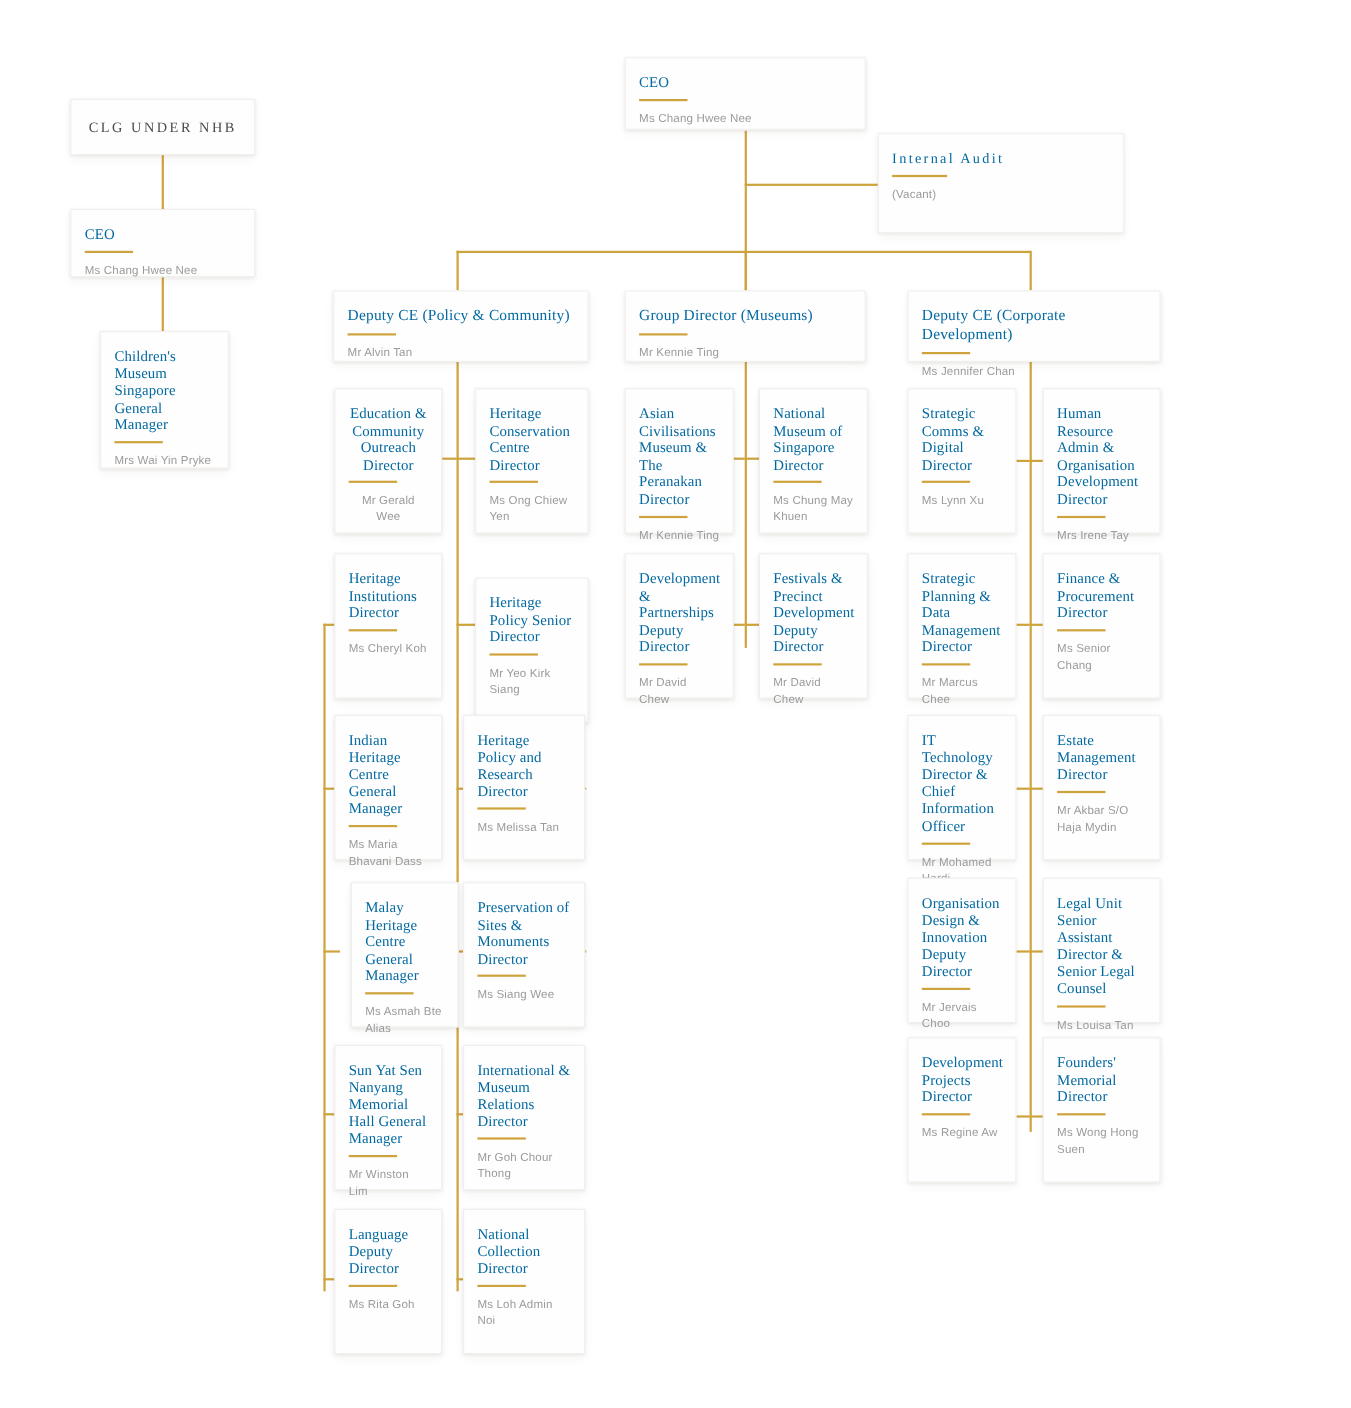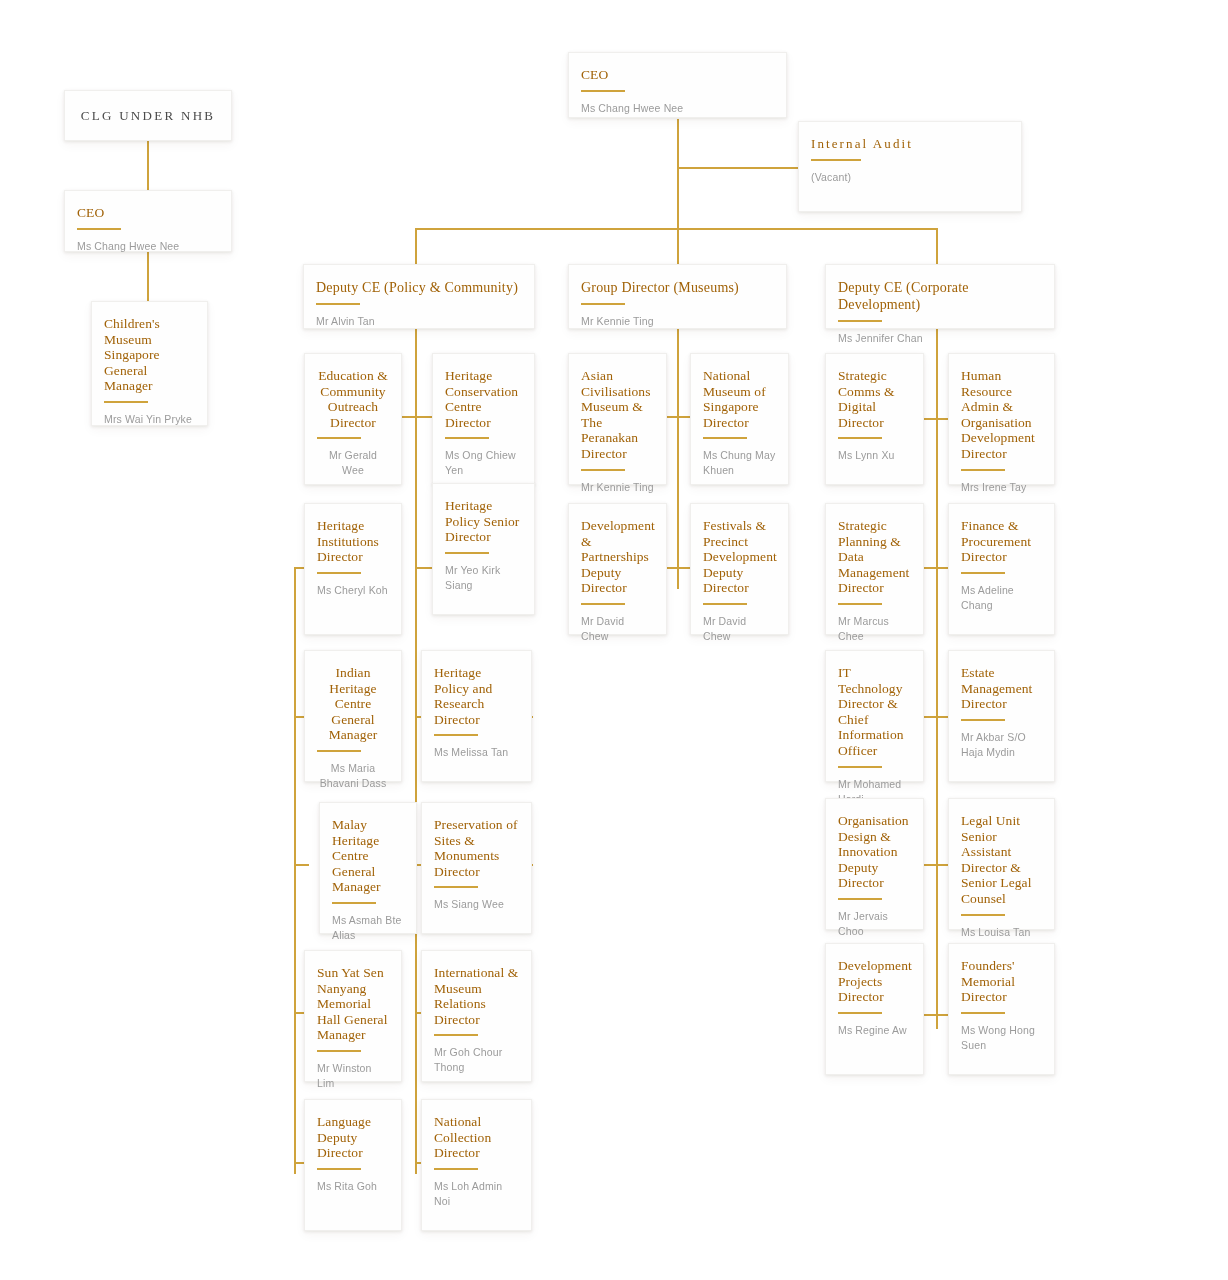--- a/index.html
+++ b/index.html
@@ -18,21 +18,21 @@
 
   
   .card{
     position:absolute; background:#fefefe; z-index:3;
     border:1px solid #f0efed;
     box-shadow:0 1px 3px rgba(60,50,30,.10), 0 4px 10px rgba(60,50,30,.045);
     box-sizing:border-box;
     padding:14px 12px 10px 12px;
   }
   .card .title{
-    color:#a16207;
+    color:#0369a1;
     font-family:"Liberation Serif", serif;
     font-size:13.5px;
     line-height:15.6px;
     font-weight:400;
     letter-spacing:.1px;
     margin:0;
   }
   .card .rule{
     width:44px; height:2px; background:#cfa33c;
     margin:7px 0 9px 0;
@@ -160,21 +160,21 @@
   <div class="card" style="left:304px; top:353px; width:98px; height:132px;text-align:center;">
     <div class="title">Education &amp; Community Outreach Director</div>
     <div class="rule"></div>
     <div class="person">Mr Gerald Wee</div>
   </div>
   <div class="card" style="left:304px; top:503px; width:98px; height:132px;">
     <div class="title">Heritage Institutions Director</div>
     <div class="rule"></div>
     <div class="person">Ms Cheryl Koh</div>
   </div>
-  <div class="card" style="left:304px; top:650px; width:98px; height:132px;text-align:center;">
+  <div class="card" style="left:304px; top:650px; width:98px; height:132px;">
     <div class="title">Indian Heritage Centre General Manager</div>
     <div class="rule"></div>
     <div class="person">Ms Maria Bhavani Dass</div>
   </div>
   <div class="card" style="left:319px; top:802px; width:98px; height:132px;">
     <div class="title">Malay Heritage Centre General Manager</div>
     <div class="rule"></div>
     <div class="person">Ms Asmah Bte Alias</div>
   </div>
   <div class="card" style="left:304px; top:950px; width:98px; height:132px;">
@@ -186,21 +186,21 @@
     <div class="title">Language Deputy Director</div>
     <div class="rule"></div>
     <div class="person">Ms Rita Goh</div>
   </div>
 
   <div class="card" style="left:432px; top:353px; width:103px; height:132px;">
     <div class="title">Heritage Conservation Centre Director</div>
     <div class="rule"></div>
     <div class="person">Ms Ong Chiew Yen</div>
   </div>
-  <div class="card" style="left:432px; top:483px; width:103px; height:132px;">
+  <div class="card" style="left:432px; top:525px; width:103px; height:132px;">
     <div class="title">Heritage Policy Senior Director</div>
     <div class="rule"></div>
     <div class="person">Mr Yeo Kirk Siang</div>
   </div>
   <div class="card" style="left:421px; top:650px; width:111px; height:132px;">
     <div class="title">Heritage Policy and Research Director</div>
     <div class="rule"></div>
     <div class="person">Ms Melissa Tan</div>
   </div>
   <div class="card" style="left:421px; top:802px; width:111px; height:132px;">
@@ -268,21 +268,21 @@
   </div>
 
   <div class="card" style="left:948px; top:353px; width:107px; height:132px;">
     <div class="title">Human Resource Admin &amp; Organisation Development Director</div>
     <div class="rule"></div>
     <div class="person">Mrs Irene Tay</div>
   </div>
   <div class="card" style="left:948px; top:503px; width:107px; height:132px;">
     <div class="title">Finance &amp; Procurement Director</div>
     <div class="rule"></div>
-    <div class="person">Ms Adeline Chang</div>
+    <div class="person">Ms Senior Chang</div>
   </div>
   <div class="card" style="left:948px; top:650px; width:107px; height:132px;">
     <div class="title">Estate Management Director</div>
     <div class="rule"></div>
     <div class="person">Mr Akbar S/O Haja Mydin</div>
   </div>
   <div class="card" style="left:948px; top:798px; width:107px; height:132px;">
     <div class="title">Legal Unit Senior Assistant Director &amp; Senior Legal Counsel</div>
     <div class="rule"></div>
     <div class="person">Ms Louisa Tan</div>

